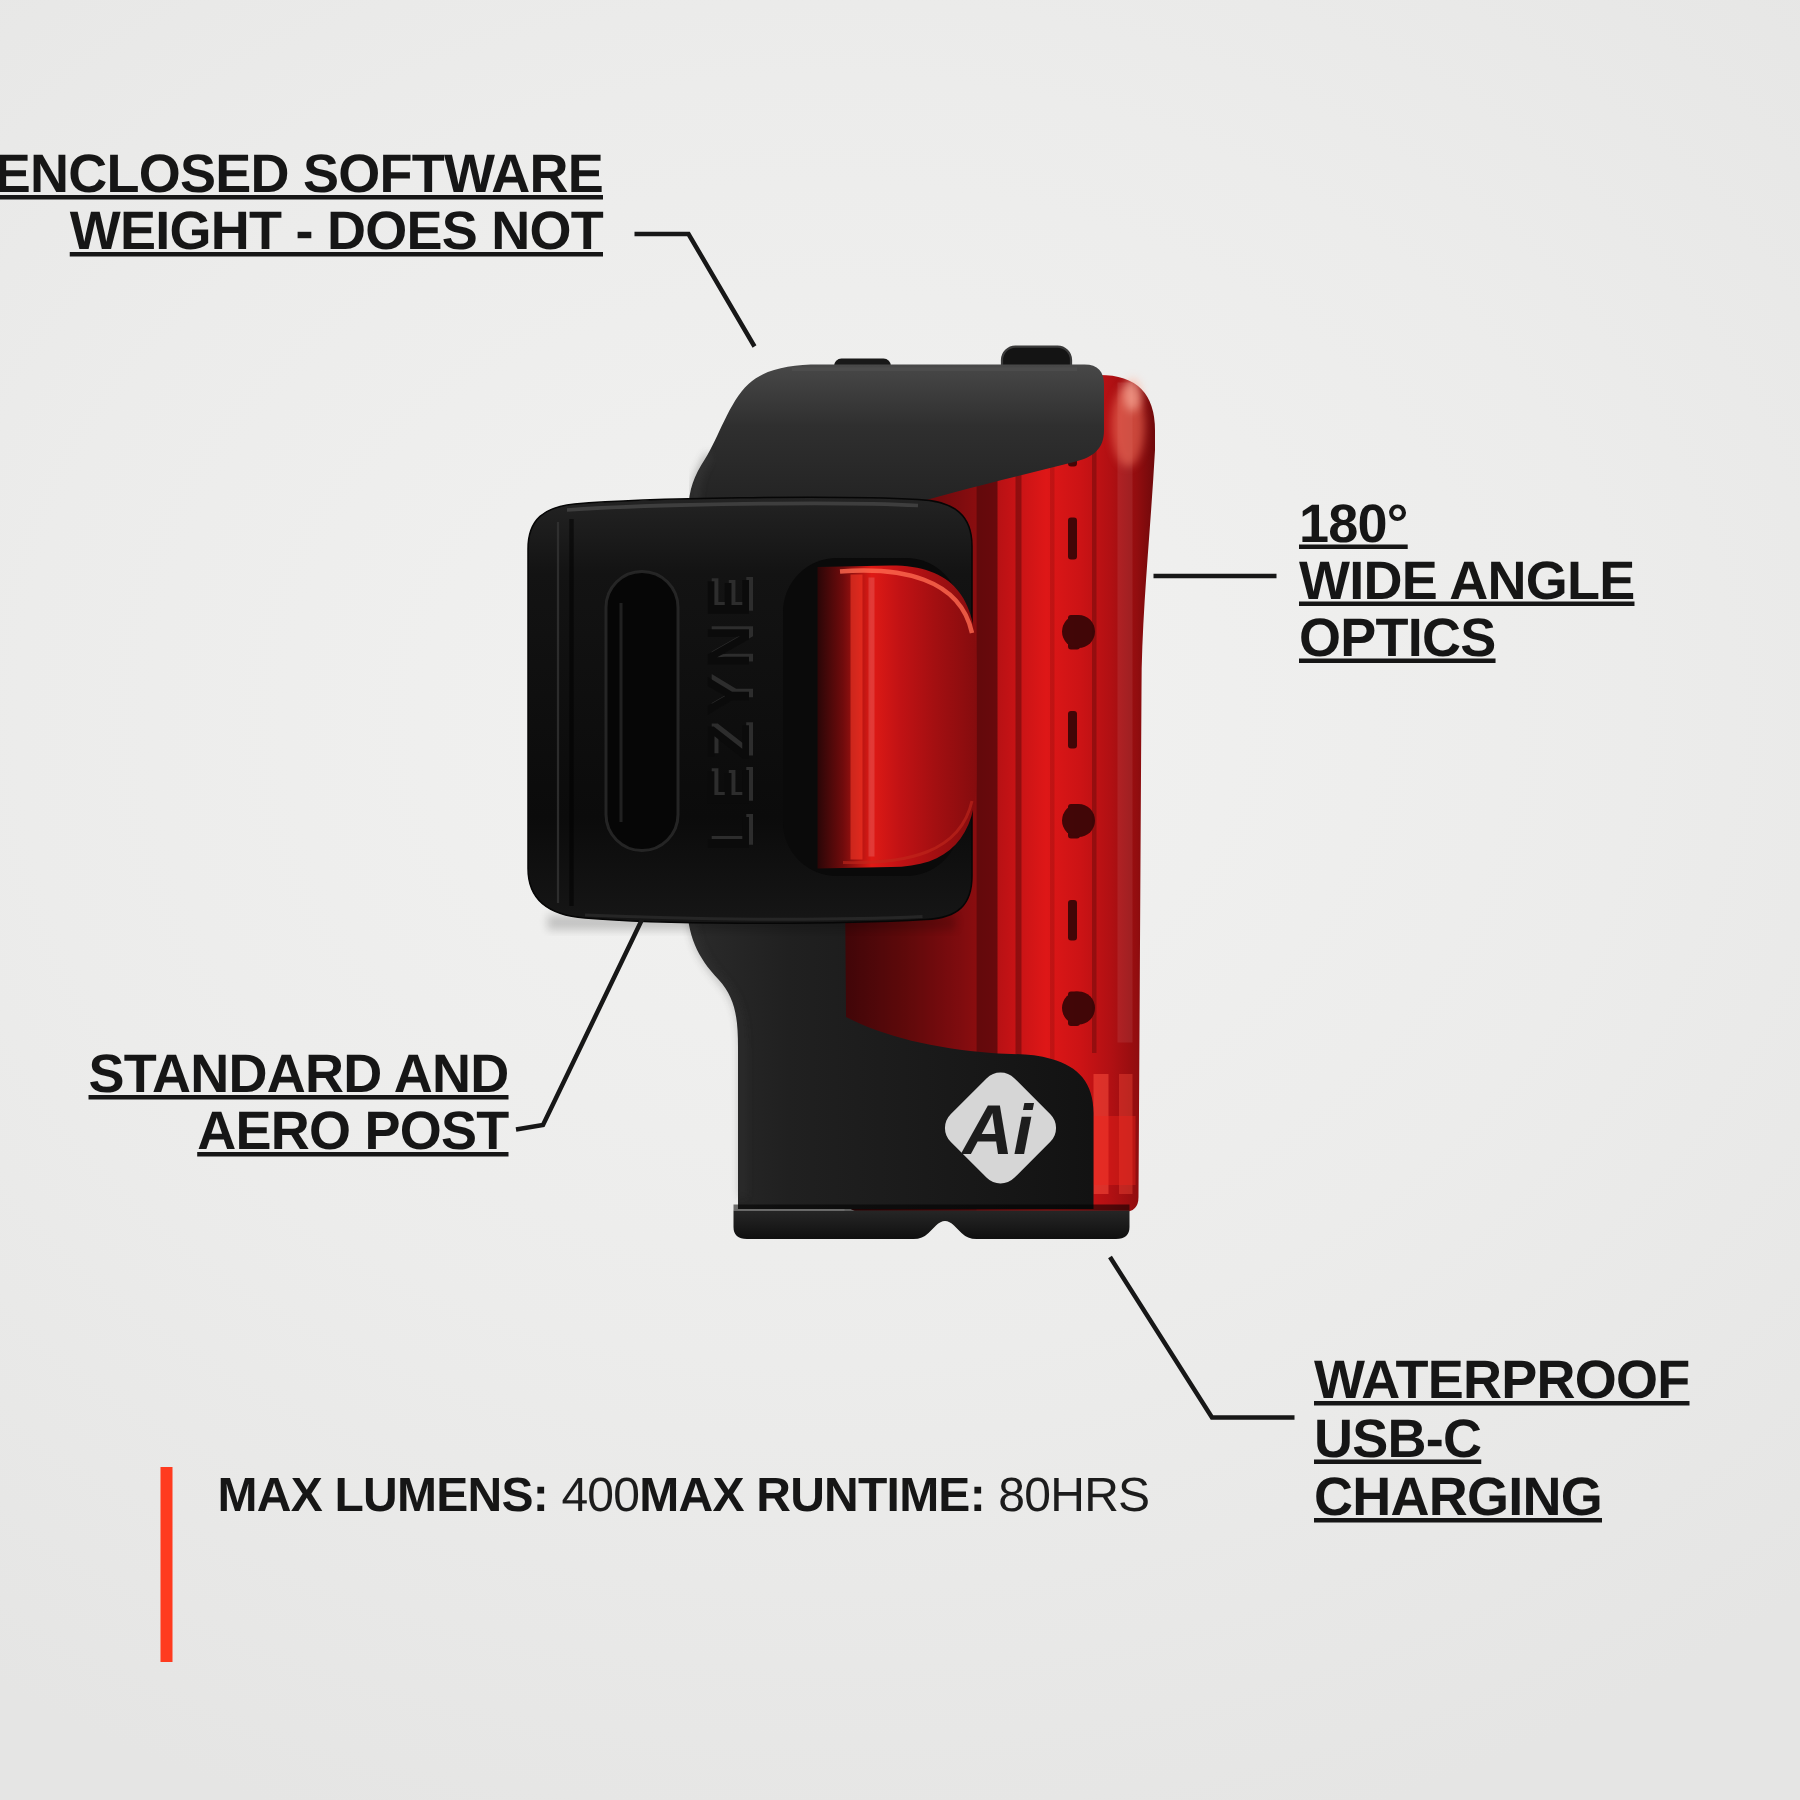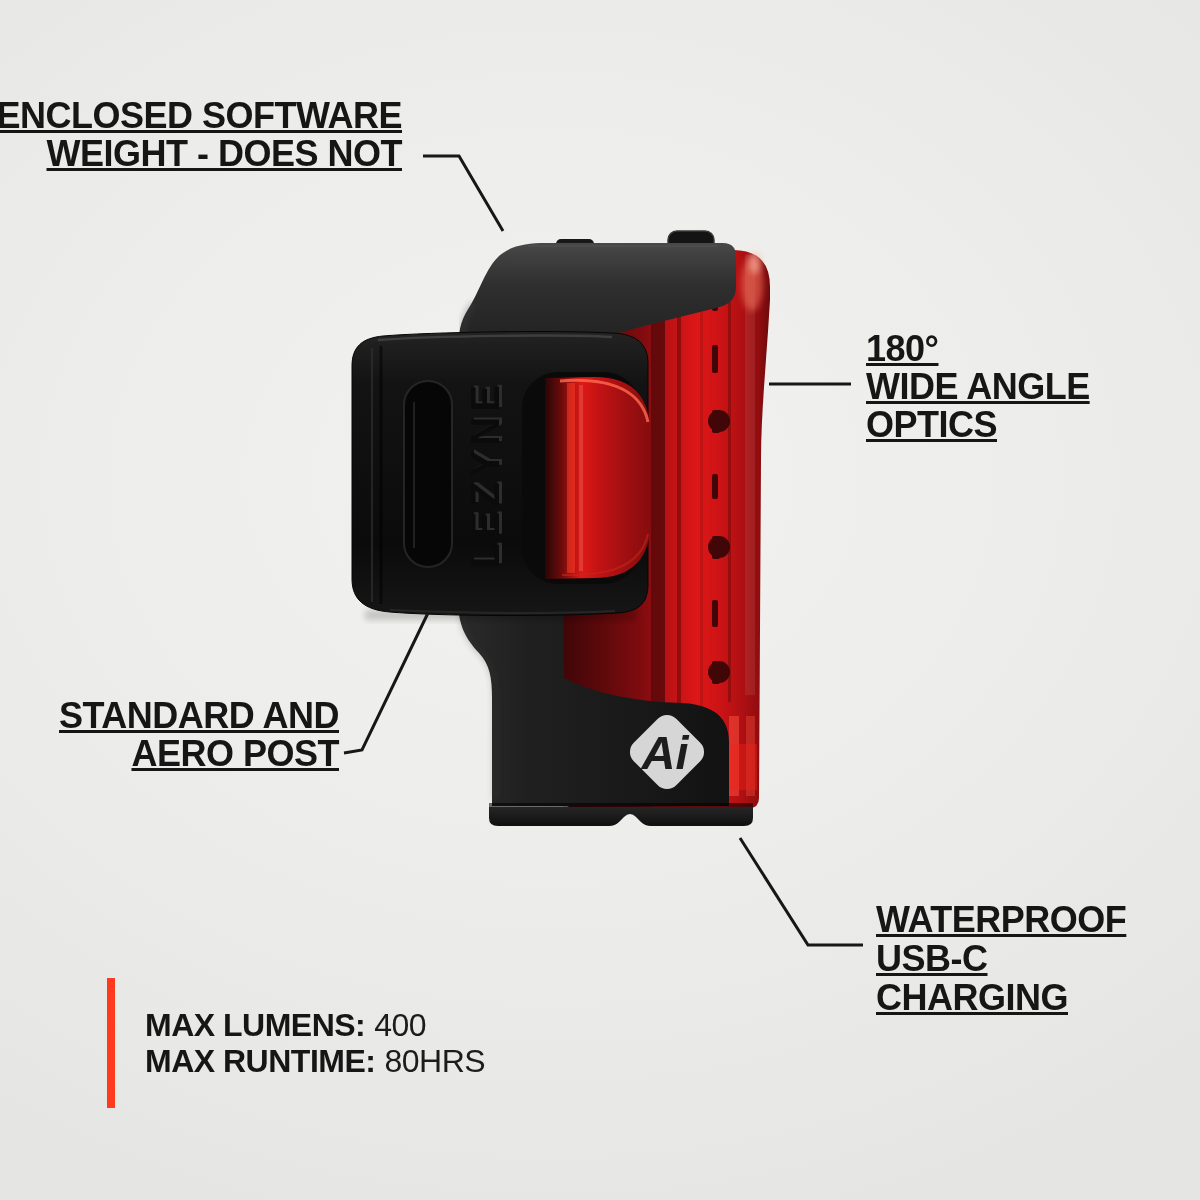--- a/index.html
+++ b/index.html
@@ -12,21 +12,21 @@
   .ann{
     position:absolute;font-weight:700;font-size:36px;line-height:38px;
     letter-spacing:-0.5px;color:#161616;white-space:nowrap;text-decoration:underline;
   }
   .ann-software{top:97px;right:798px;text-align:right;}
   .ann-optics{top:330px;left:866px;text-align:left;}
   .ann-mount{top:697px;right:861px;text-align:right;}
   .ann-charging{top:886px;left:876px;text-align:left;line-height:39px;margin-top:14px;}
   .specs{position:absolute;left:107px;top:978px;height:130px;display:flex;align-items:stretch;}
   .spec-bar{width:8px;background:#ff3b1f;margin-right:30px;}
-  .spec-rows{display:flex;flex-direction:column;justify-content:center;}
+  .spec-rows{display:flex;justify-content:flex-start;}
   .spec-row{font-size:32px;line-height:36px;letter-spacing:-0.5px;color:#161616;white-space:nowrap;}
   .spec-label{font-weight:700;}
   .spec-value{font-weight:400;margin-left:9px;color:#1c1c1c;}
 </style>
 </head>
 <body>
 
 <div class="canvas">
 
   <svg class="art" viewBox="0 0 1200 1200" aria-hidden="true">

